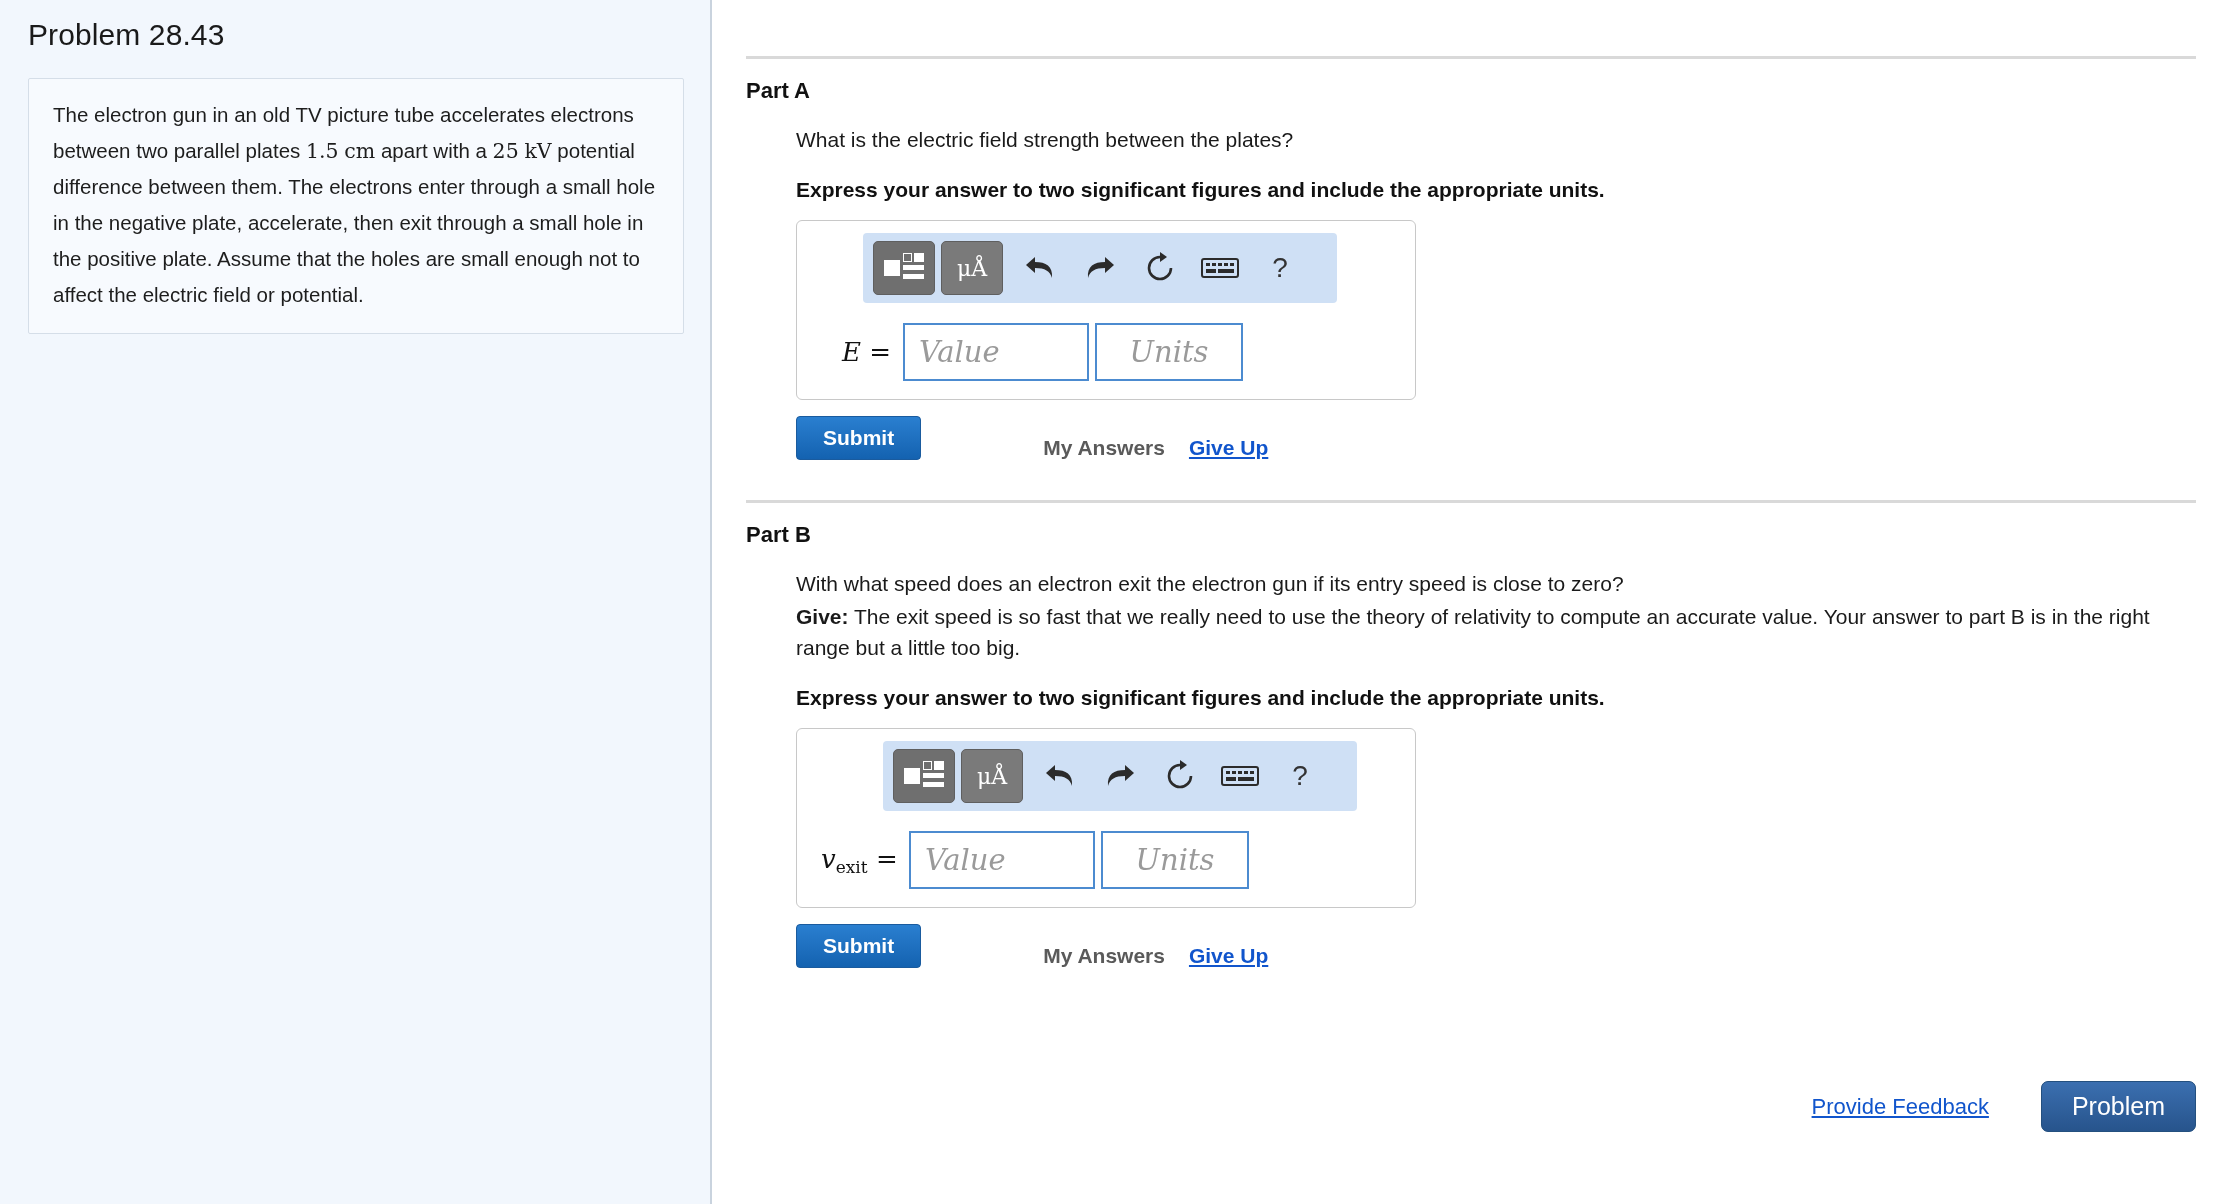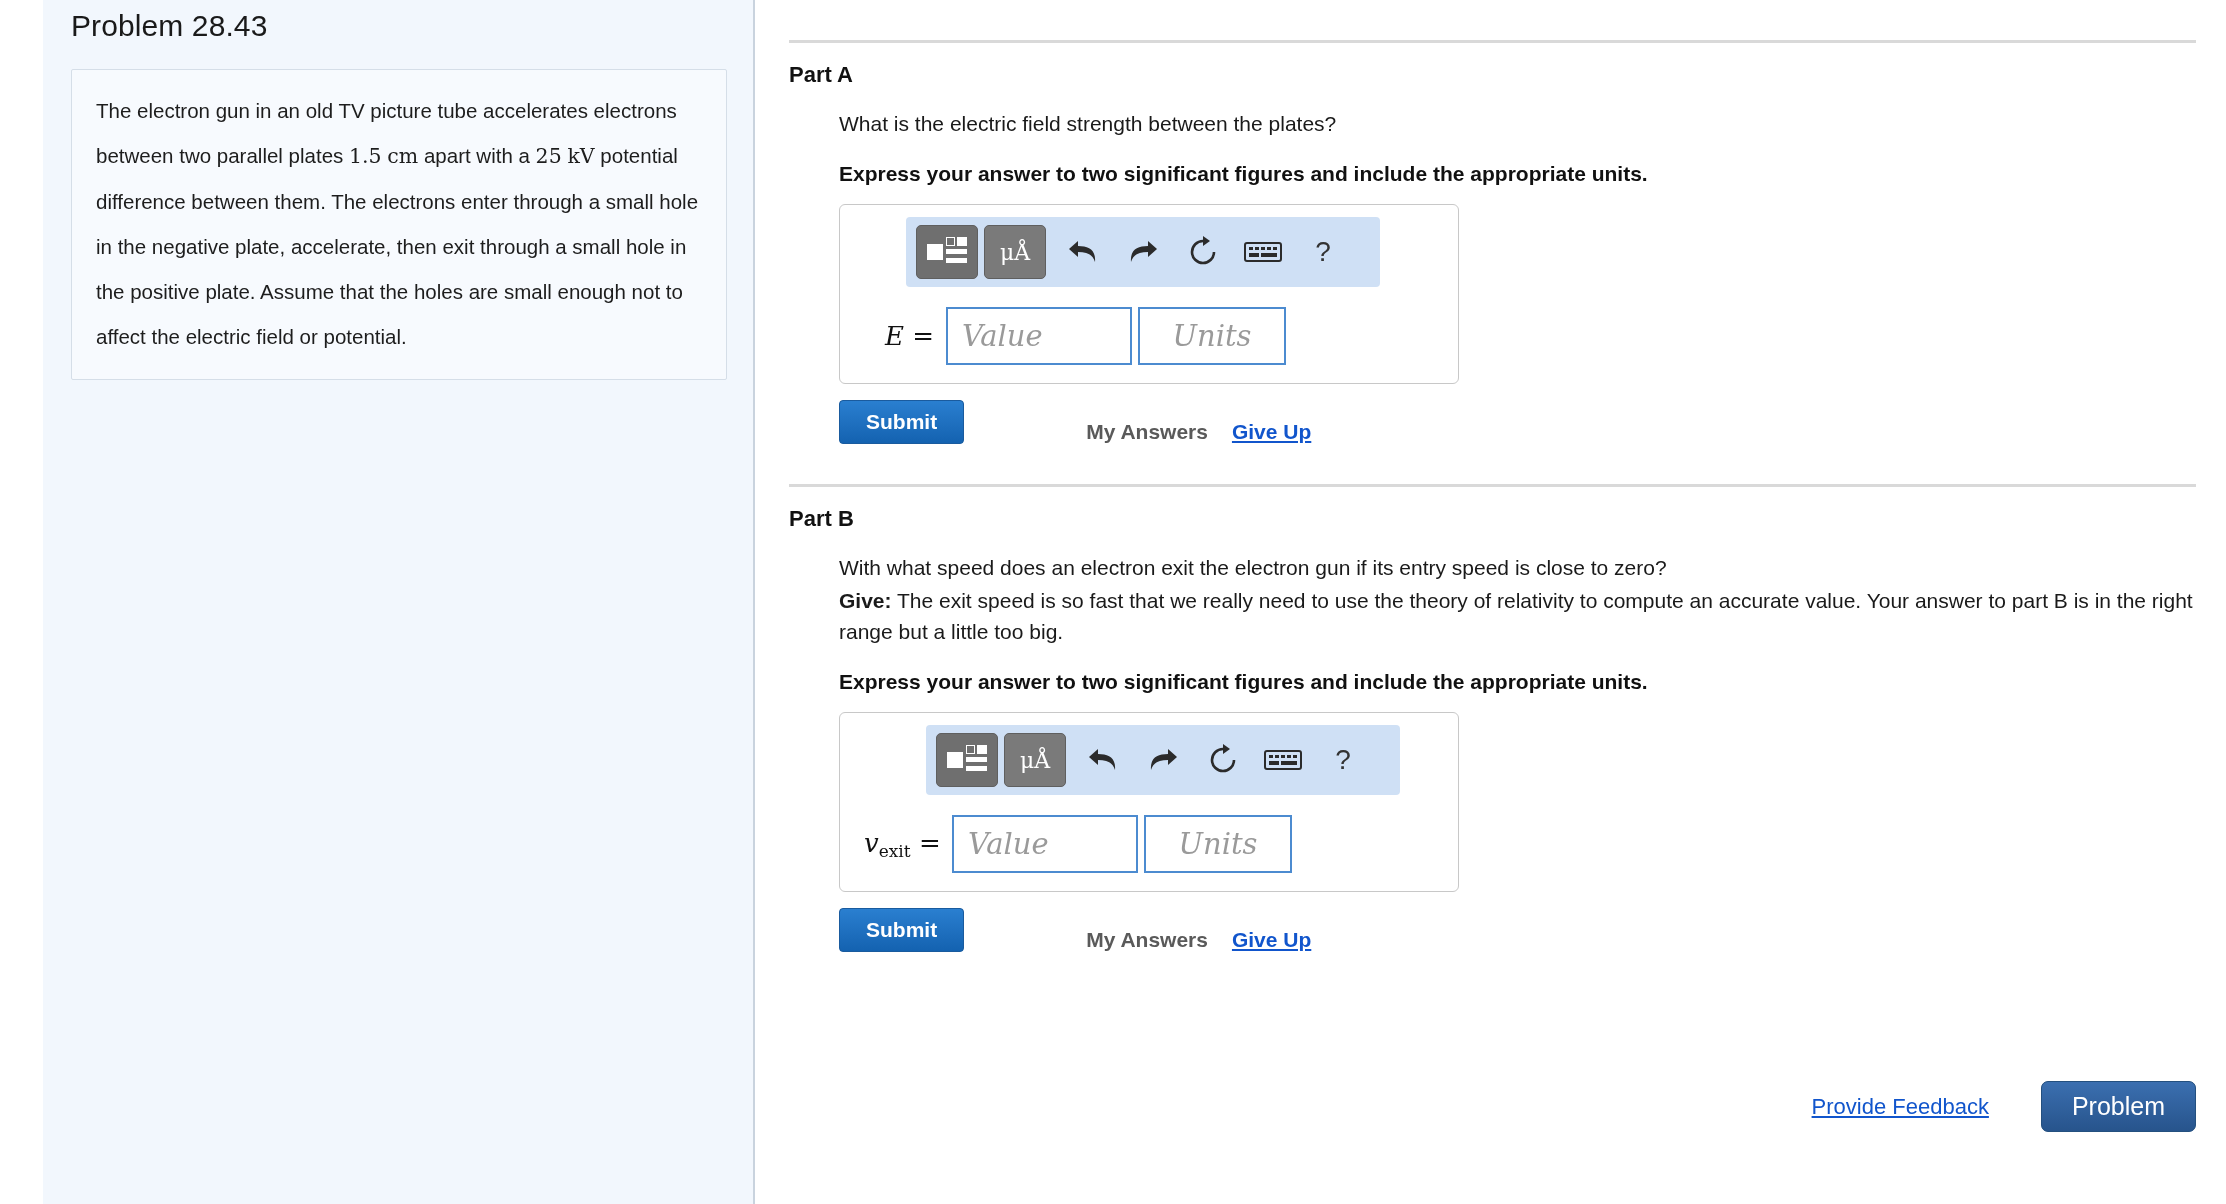--- a/index.html
+++ b/index.html
@@ -16,51 +16,50 @@
     overflow: hidden;
   }
 
   
   .sidebar {
     width: 712px;
     min-width: 712px;
     height: 1204px;
     background: #f2f7fd;
     border-right: 2px solid #c9d3de;
-    padding: 1px 30px 0 28px;
-    margin-left: 43px;
+    padding: 10px 30px 0 28px;
   }
   .problem-title {
     font-size: 30px;
     color: #1a1a1a;
     margin: 8px 0 26px 0;
     font-weight: normal;
     letter-spacing: 0.1px;
   }
   .problem-box {
     border: 1px solid #d5dee8;
     background: #f7fafe;
     border-radius: 2px;
     padding: 18px 22px 20px 24px;
     width: 656px;
   }
   .problem-text {
     font-size: 20.5px;
-    line-height: 45px;
+    line-height: 36px;
     color: #1d1d1d;
   }
   .mathnum { font-family: "DejaVu Serif", serif; }
   .unit-rm { font-family: "DejaVu Serif", serif; font-style: normal; }
 
   
   .main {
     flex: 1;
     height: 1172px;
     background: #ffffff;
-    padding: 0 30px 0 34px;
+    padding: 16px 30px 0 34px;
     position: relative;
   }
   .hr {
     height: 3px;
     background: #d9d9d9;
     margin: 0;
   }
   .part-head {
     font-size: 22px;
     font-weight: bold;

